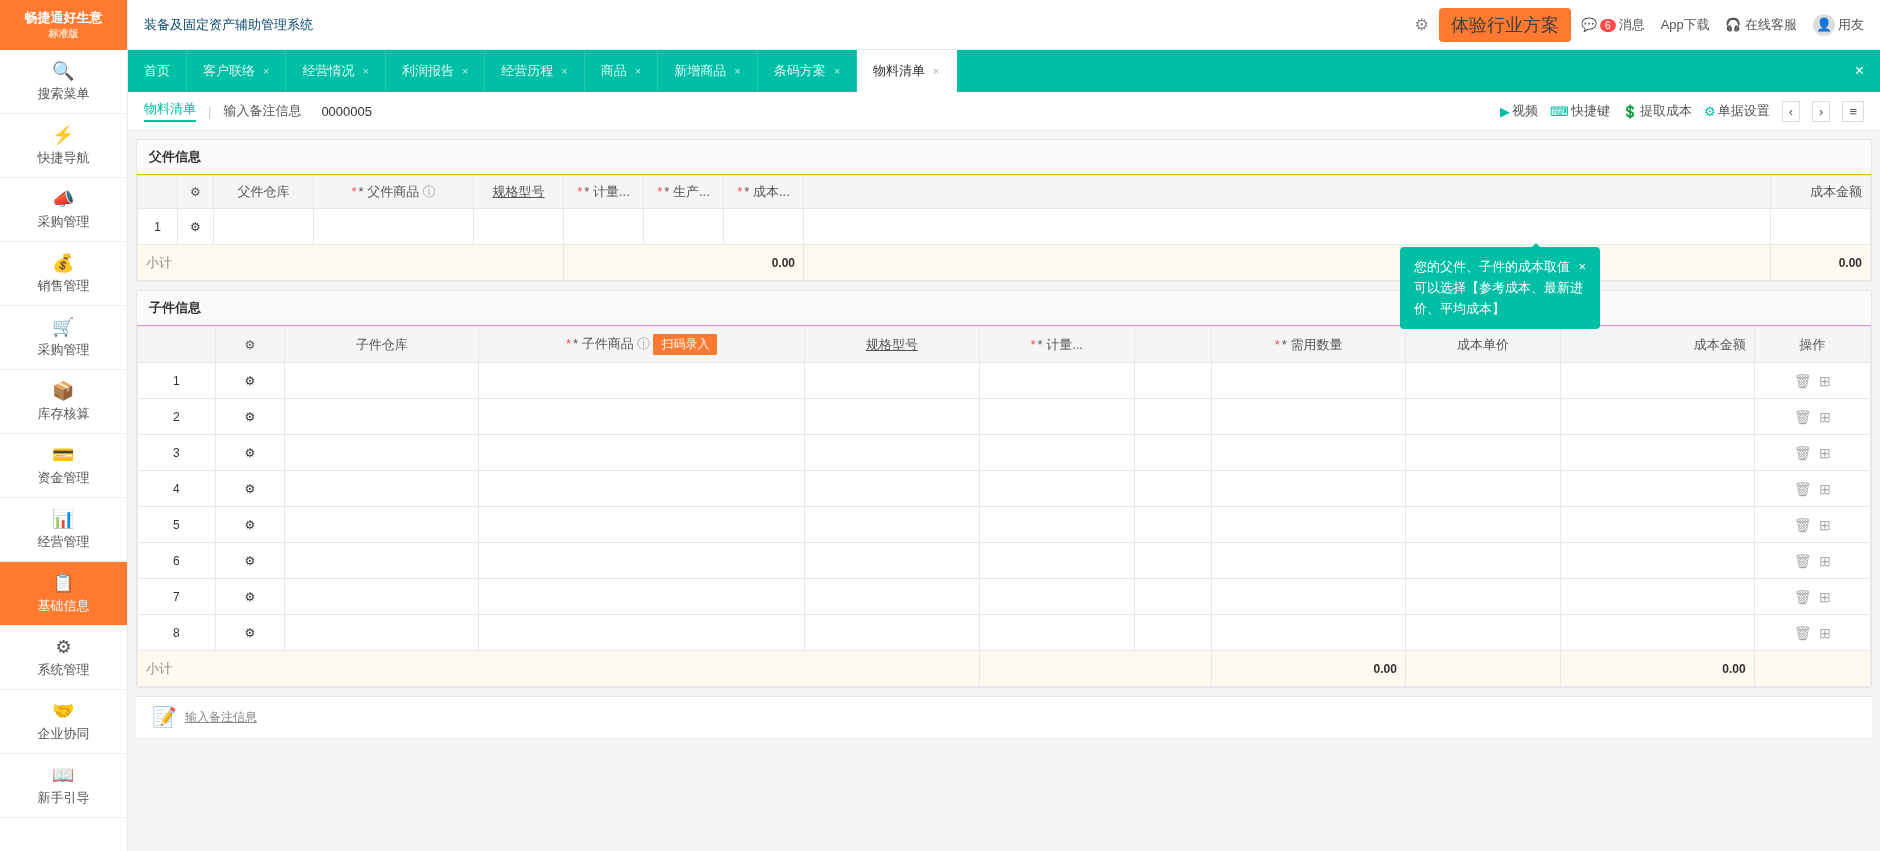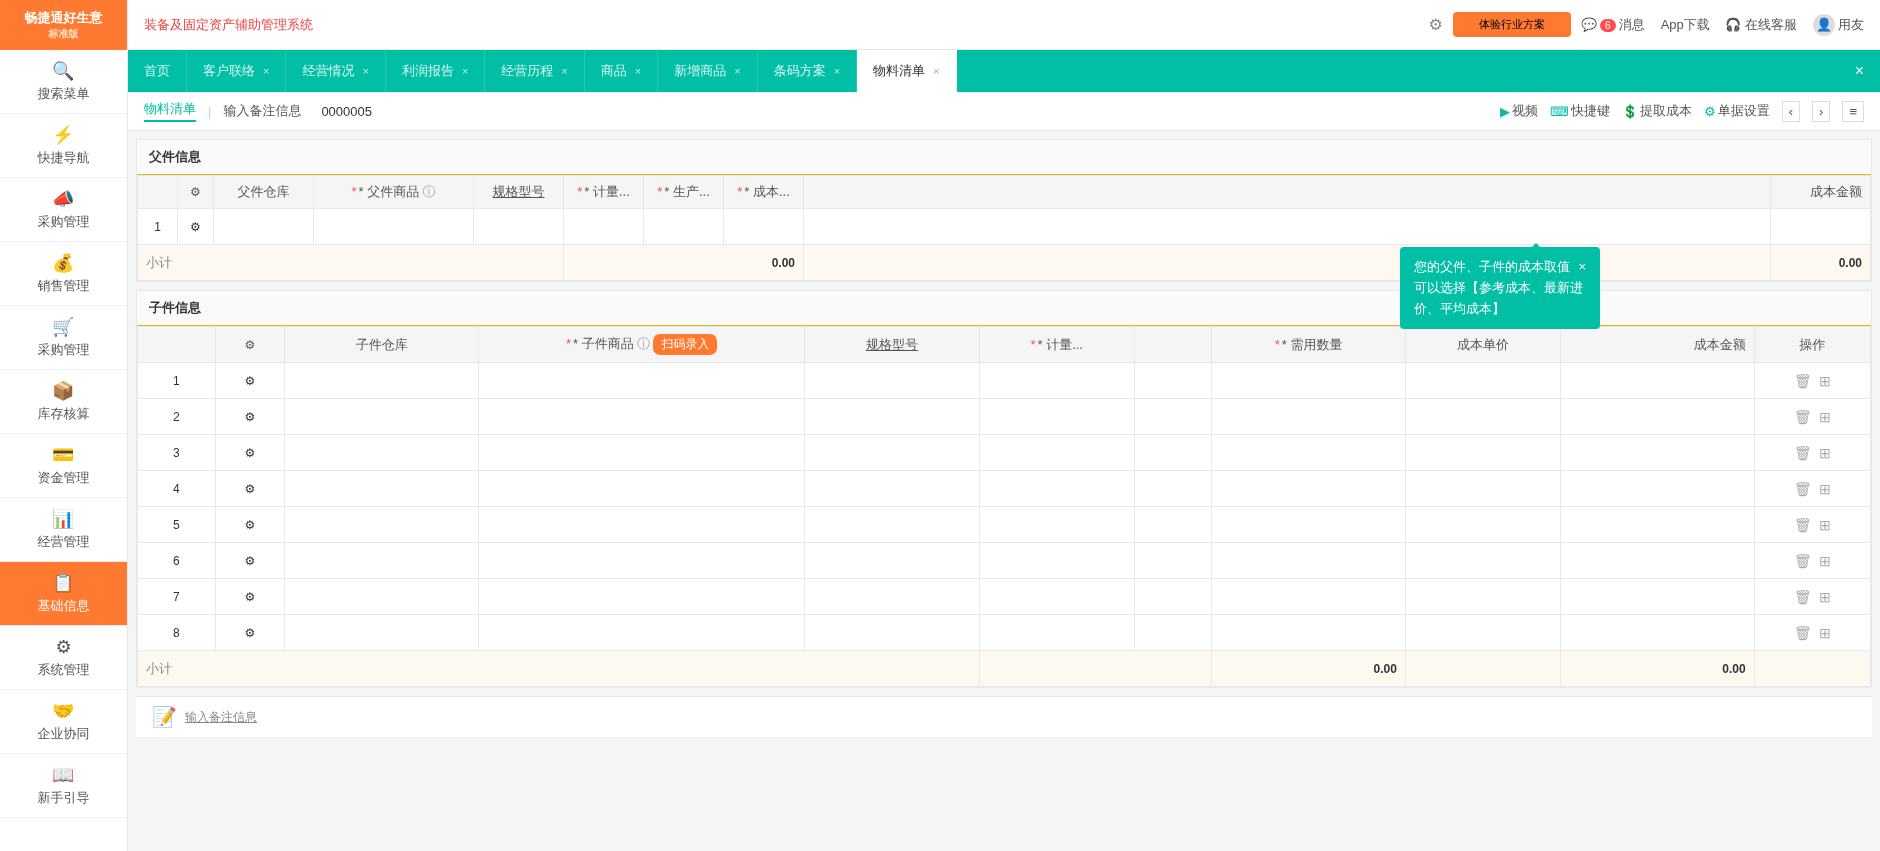--- a/index.html
+++ b/index.html
@@ -51,39 +51,39 @@
     .top-bar {
       background: #fff;
       height: 50px;
       display: flex;
       align-items: center;
       padding: 0 16px;
       border-bottom: 1px solid #e8e8e8;
       gap: 10px;
     }
     .top-bar-title {
-      color: #ef4444;
+      color: #0c4a6e;
       font-size: 13px;
       flex: 1;
     }
     .top-bar-actions {
       display: flex;
       align-items: center;
       gap: 16px;
       color: #555;
       font-size: 13px;
     }
     .top-bar-btn {
       background: #ff7a30;
-      color: #000000;
+      color: #404040;
       border: none;
       border-radius: 4px;
-      padding: 5px 26px;
+      padding: 5px 12px;
       cursor: pointer;
-      font-size: 11px;
+      font-size: 18px;
     }
     .top-bar-gear { color: #888; cursor: pointer; font-size: 16px; }
     .badge-wrap { position: relative; display: inline-block; }
 
     
     .tab-bar {
       background: #00bfa5;
       display: flex;
       align-items: center;
       padding: 0 0 0 0;
@@ -199,21 +199,21 @@
     .col-cost { width: 80px; }
     .col-action { width: 60px; text-align: center; }
     .col-cost-amount { width: 100px; text-align: right; }
     .col-needed { width: 100px; }
     .col-unit-price { width: 80px; text-align: center; }
 
     .scan-btn {
       background: #ff7a30;
       color: #fff;
       border: none;
-      border-radius: 7px;
+      border-radius: 1px;
       padding: 2px 8px;
       font-size: 12px;
       cursor: pointer;
     }
 
     .action-icon { color: #aaa; cursor: pointer; font-size: 14px; margin: 0 2px; }
 
     
     .tooltip-box {
       position: absolute;

